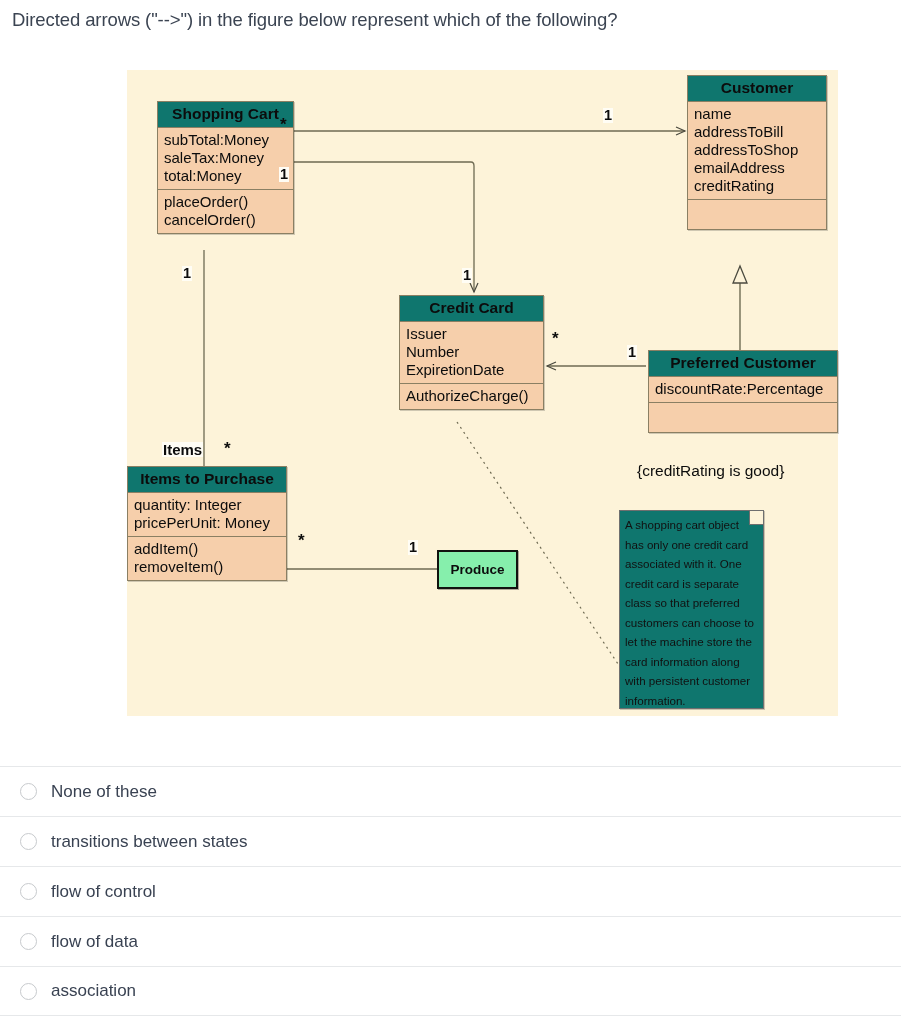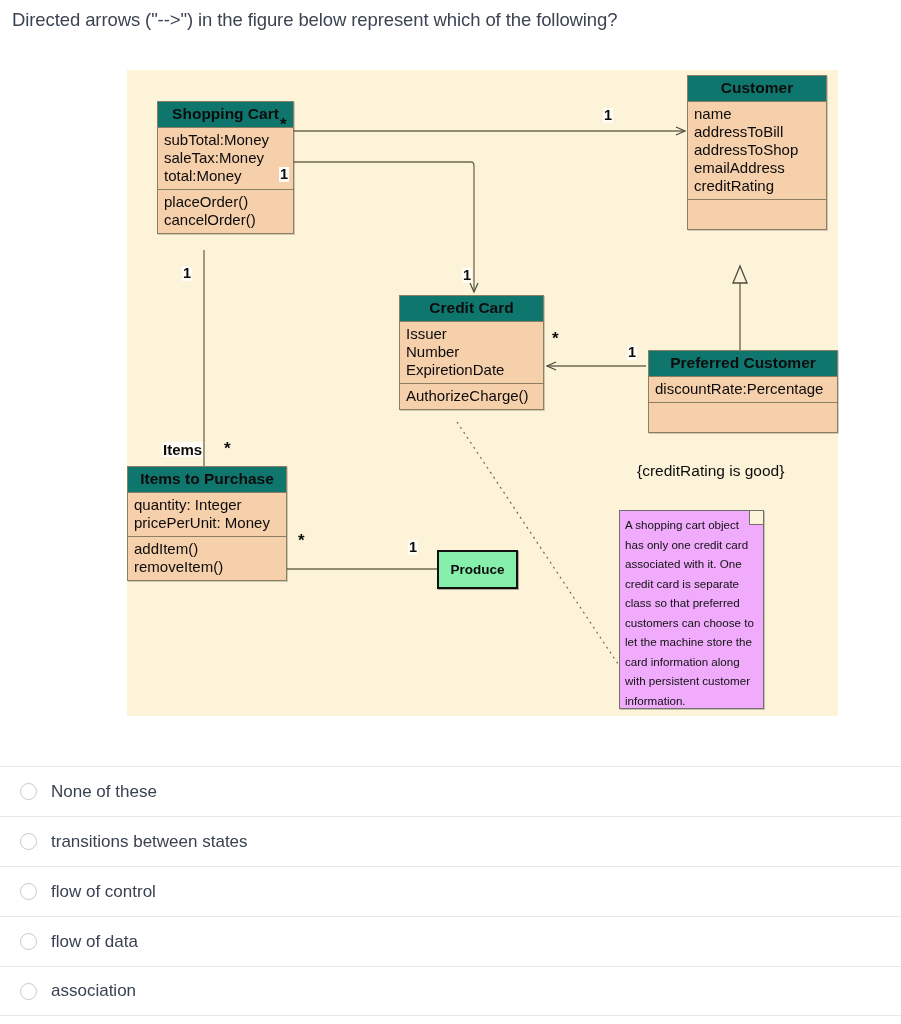--- a/index.html
+++ b/index.html
@@ -104,21 +104,21 @@
     box-shadow: 1px 1px 0 rgba(0,0,0,0.3);
   }
 
   
   .note-box {
     position: absolute;
     left: 492px;
     top: 440px;
     width: 145px;
     height: 199px;
-    background: #f0abfc;
+    background: #0f766e;
     border: 1px solid #6f6f6f;
     padding: 4px 5px 4px 5px;
     font-size: 11.6px;
     line-height: 19.5px;
     color: #111;
     box-shadow: 1px 1px 0 rgba(0,0,0,0.2);
   }
   .note-fold {
     position: absolute;
     right: 0; top: 0;

